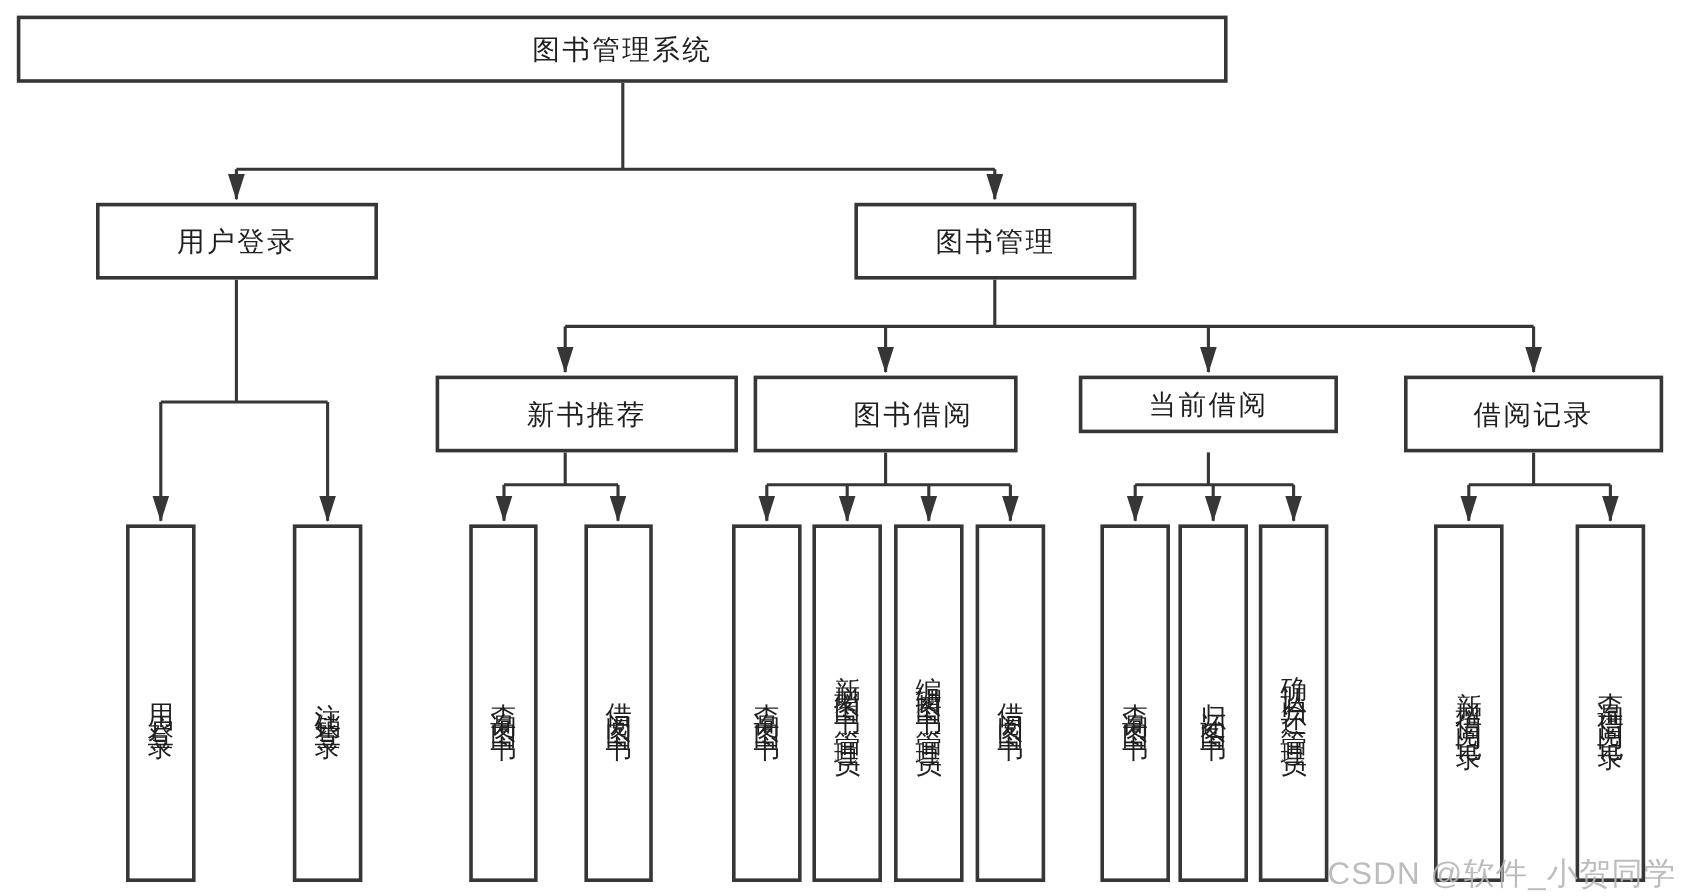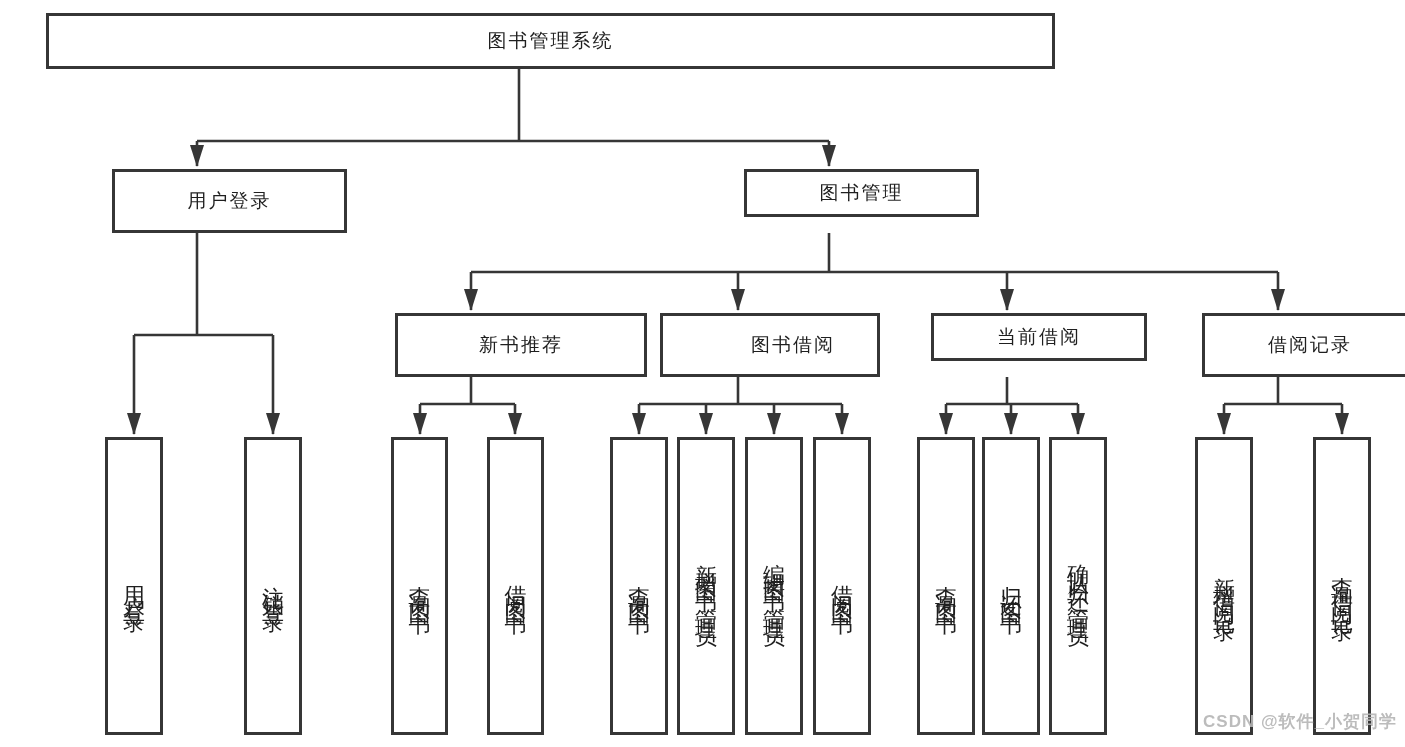--- a/index.html
+++ b/index.html
@@ -19,43 +19,41 @@
   }
   svg.wires{position:absolute;left:0;top:0;}
   .ln{stroke:var(--line);stroke-width:2.6;fill:none;}
   .arrow-tri{fill:var(--line);}
   .hbox{
     position:absolute;
     box-sizing:border-box;
     background:var(--box-bg);
     border:3px solid var(--line);
     display:flex;align-items:center;justify-content:center;
-    font-size:19px;letter-spacing:2px;color:var(--text);
+    font-size:23px;letter-spacing:2px;color:var(--text);
     white-space:nowrap;
-    margin-left:32px;
   }
   .vbox{
     position:absolute;
     top:437px;height:298px;
     box-sizing:border-box;
     background:var(--box-bg);
     border:3px solid var(--line);
     display:flex;align-items:center;justify-content:center;
     writing-mode:vertical-rl;text-orientation:mixed;
     font-size:22px;letter-spacing:9px;line-height:1;
     color:var(--text);
   }
   .watermark{
     position:absolute;
-    right:8px;bottom:14px;
-    font-size:17px;letter-spacing:1px;
+    right:8px;bottom:1px;
+    font-size:26px;letter-spacing:1px;
     color:var(--wm);
     opacity:.9;
     white-space:nowrap;
-    font-weight:bold;
   }
 </style>
 </head>
 <body>
 
 <div class="stage">
 
   <svg class="wires" width="1405" height="747" viewBox="0 0 1405 747">
     <defs>
       <marker id="ah" markerUnits="userSpaceOnUse" markerWidth="22" markerHeight="16" viewBox="0 0 22 16" refX="21" refY="8" orient="auto">
@@ -114,21 +112,21 @@
       <path class="ln" d="M1278,377 L1278,404"></path>
       <path class="ln" d="M1224,404 L1342,404"></path>
       <path class="ln" d="M1224,404 L1224,434" marker-end="url(#ah)"></path>
       <path class="ln" d="M1342,404 L1342,434" marker-end="url(#ah)"></path>
     </g>
   </svg>
 
   <div class="hbox" style="left:14px;top:13px;width:1009px;height:56px;">图书管理系统</div>
 
   <div class="hbox" style="left:80px;top:169px;width:235px;height:64px;">用户登录</div>
-  <div class="hbox" style="left:712px;top:169px;width:235px;height:48px;">图书管理</div>
+  <div class="hbox" style="left:712px;top:169px;width:235px;height:64px;">图书管理</div>
 
   <div class="hbox" style="left:363px;top:313px;width:252px;height:64px;">新书推荐</div>
   <div class="hbox" style="left:628px;top:313px;width:220px;height:64px;padding-left:46px;">图书借阅</div>
   <div class="hbox" style="left:899px;top:313px;width:216px;height:48px;">当前借阅</div>
   <div class="hbox" style="left:1170px;top:313px;width:216px;height:64px;">借阅记录</div>
 
   <div class="vbox" style="left:105px;width:58px;">用户登录</div>
   <div class="vbox" style="left:244px;width:58px;">注销登录</div>
 
   <div class="vbox" style="left:391px;width:57px;">查询图书</div>

